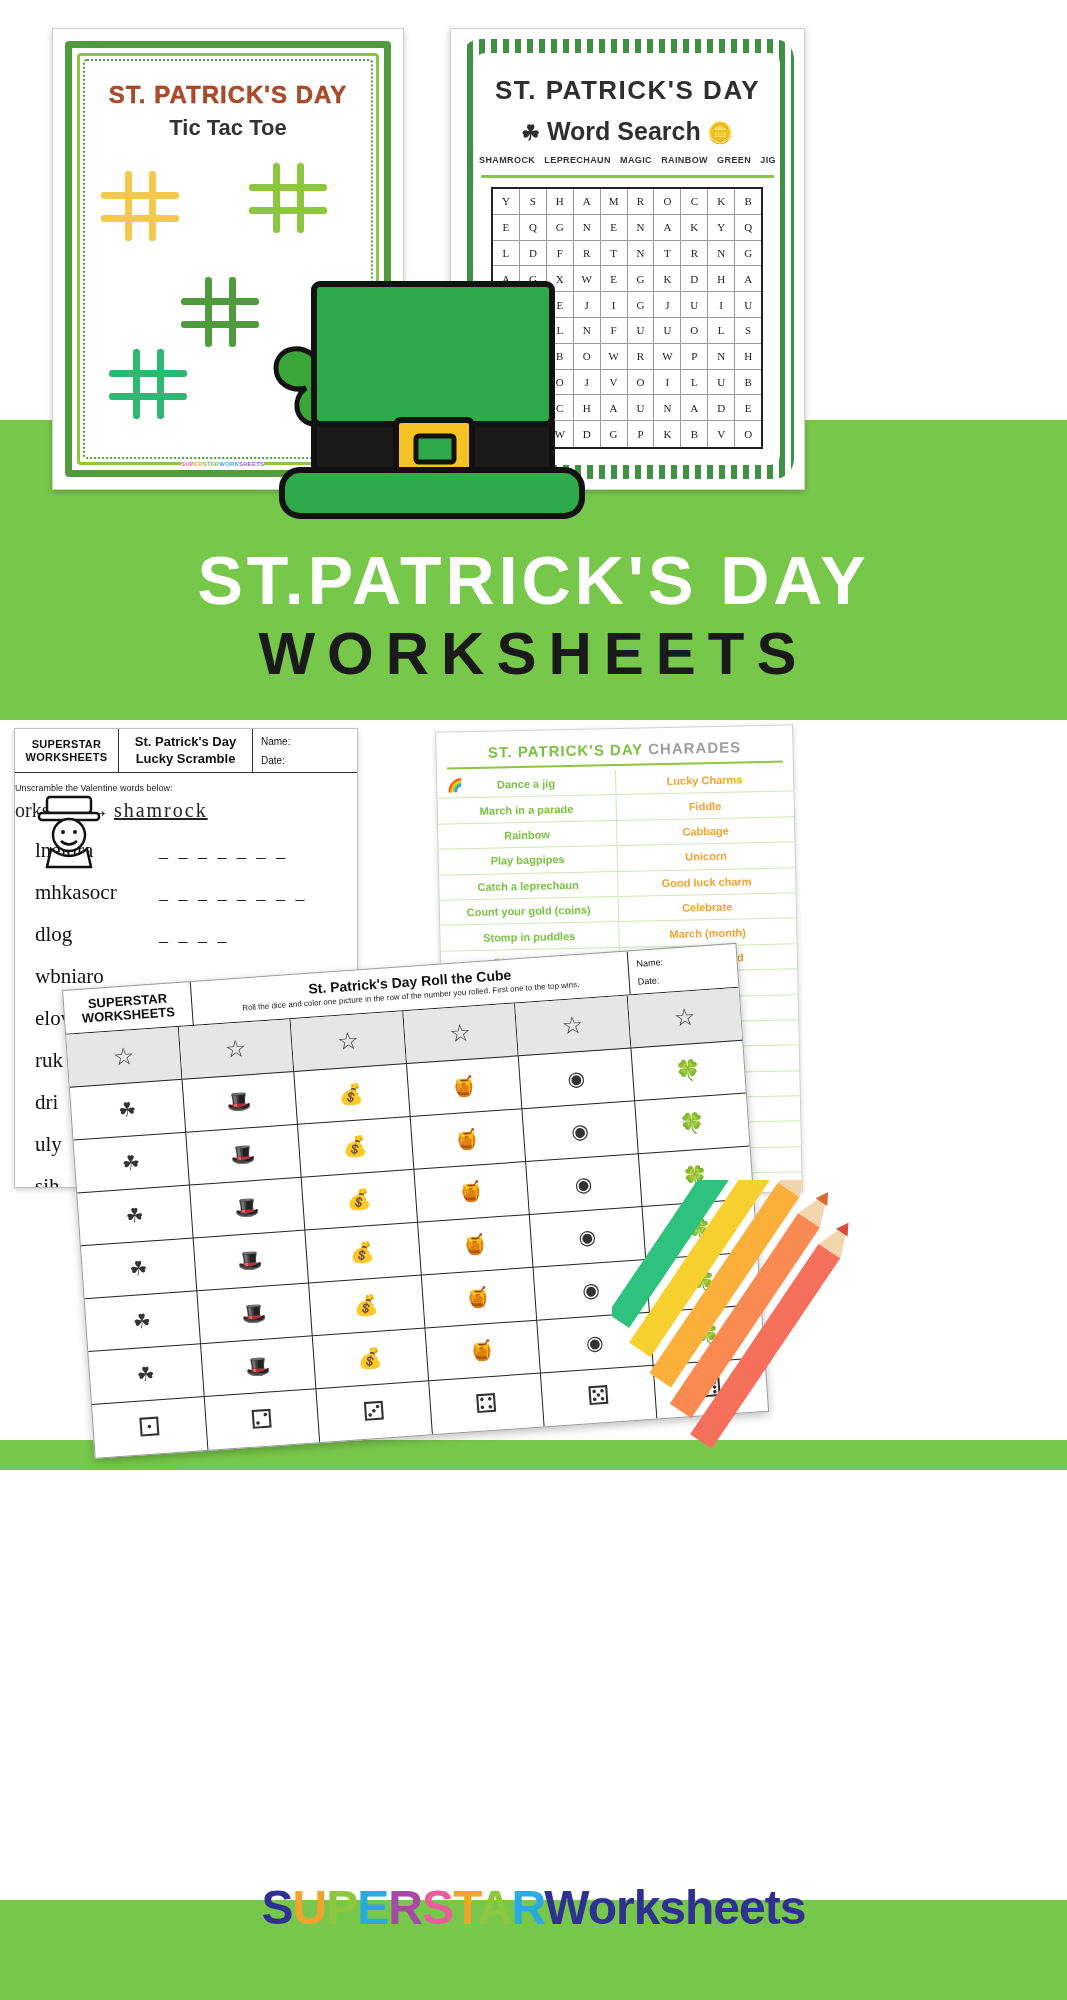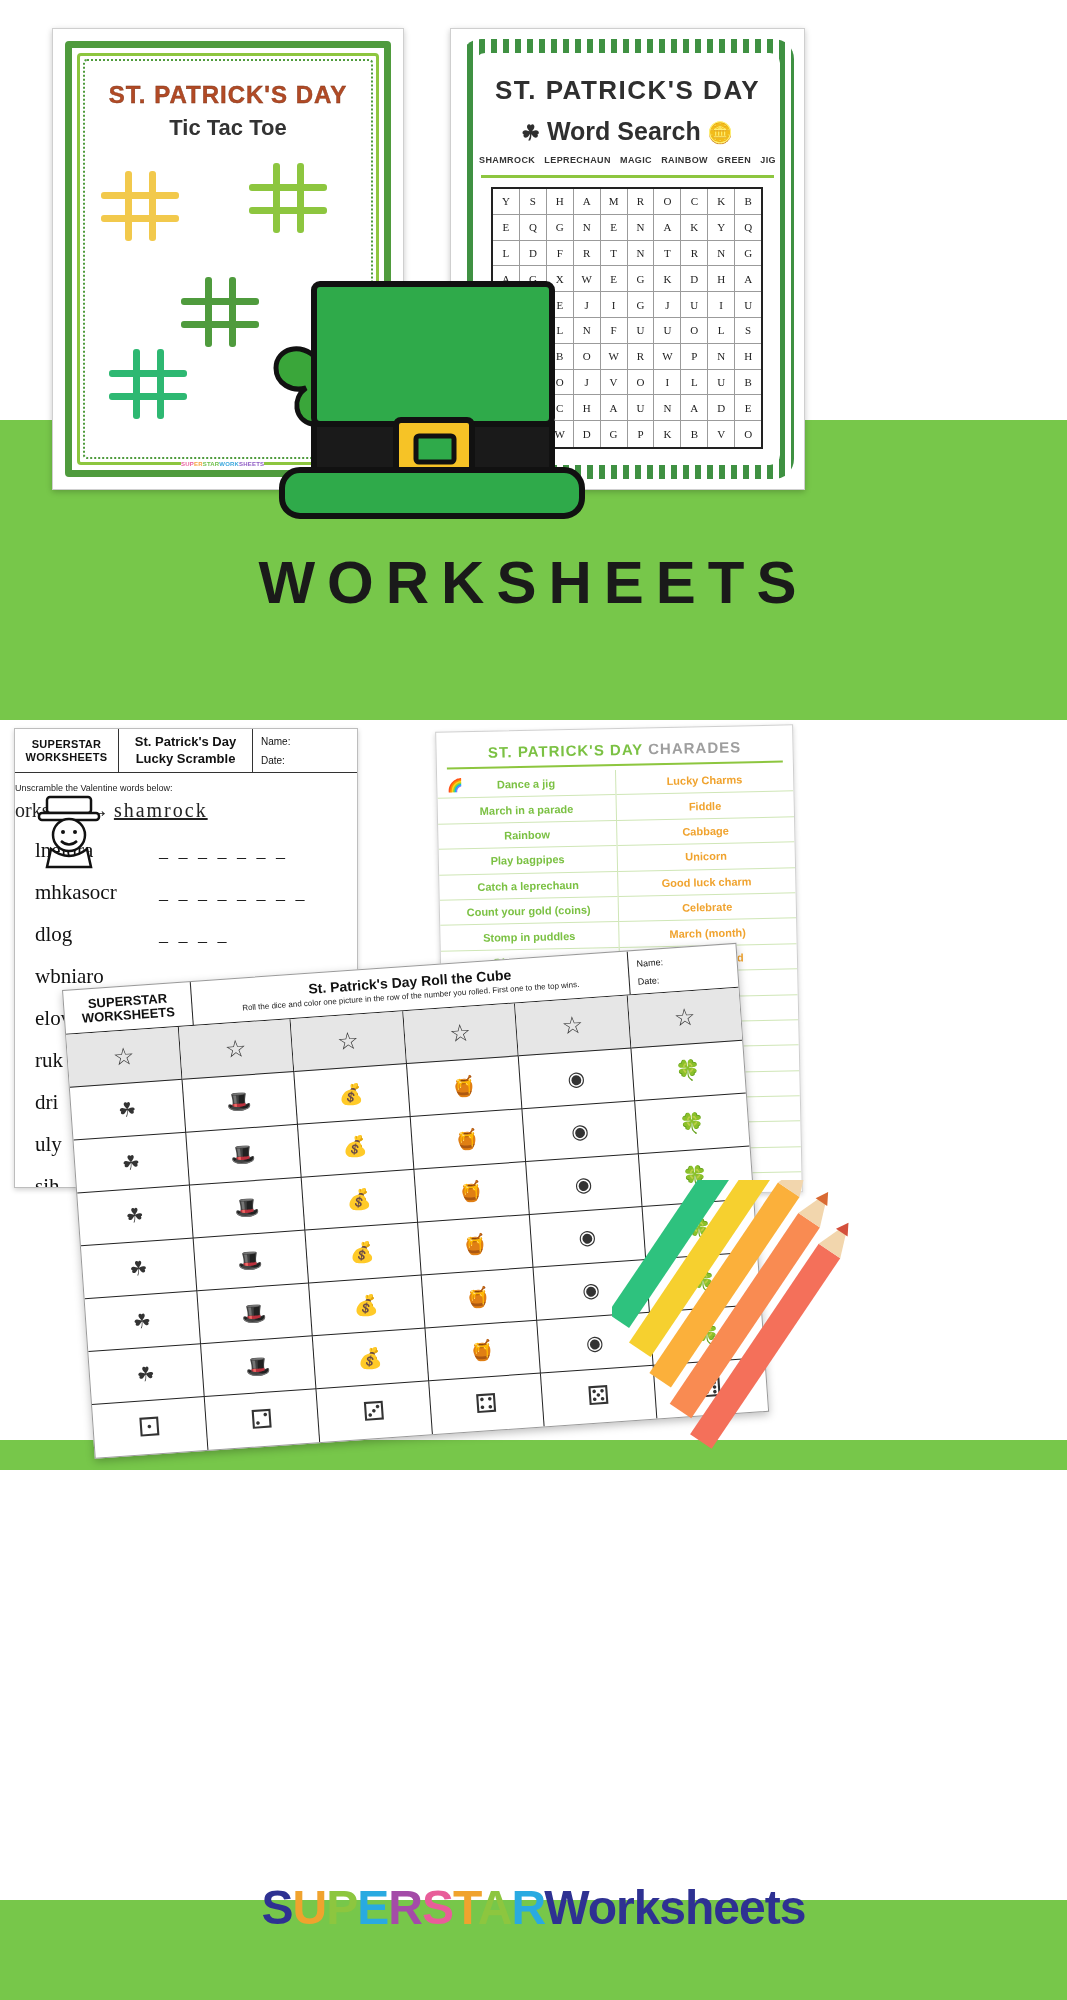--- a/index.html
+++ b/index.html
@@ -862,18 +862,19 @@
       <g>
         <rect x="154" y="94" width="26" height="230" fill="#f4705a"></rect>
         <polygon points="154,94 180,94 167,60" fill="#f2d6ad"></polygon>
         <polygon points="160,72 174,72 167,60" fill="#d4503c"></polygon>
       </g>
     </g>
   </svg>
 </div>
 
 <div class="title-block">
+  <div class="title-line1">ST.PATRICK'S DAY</div>
   <div class="title-line2">WORKSHEETS</div>
 </div>
 
 <div class="footer-logo">
   <span class="s1">S</span><span class="s2">U</span><span class="s3">P</span><span class="s4">E</span><span class="s5">R</span><span class="s6">S</span><span class="s2">T</span><span class="s3">A</span><span class="s4">R</span><span class="s1">Worksheets</span>
 </div>
 
 </body></html>

